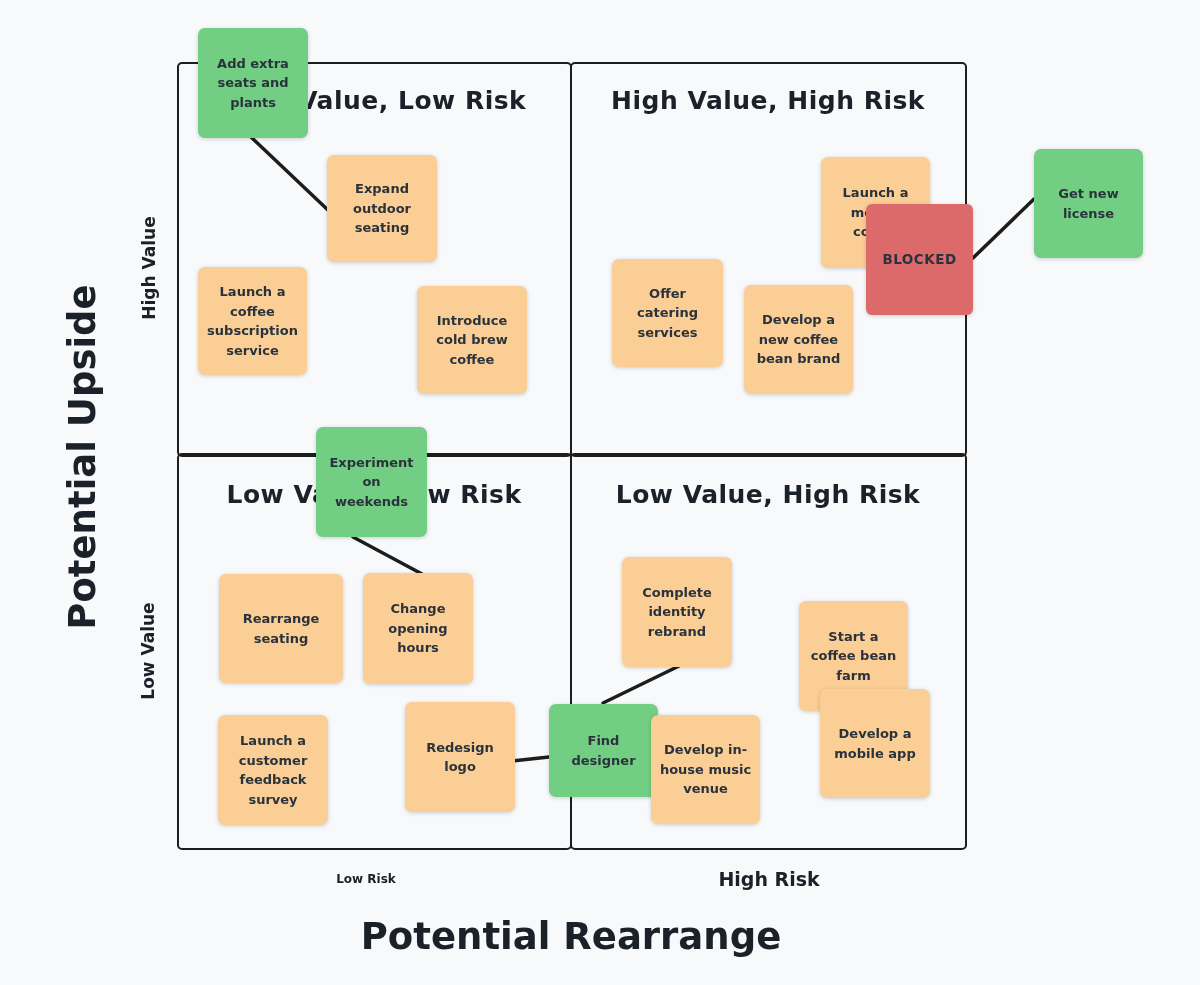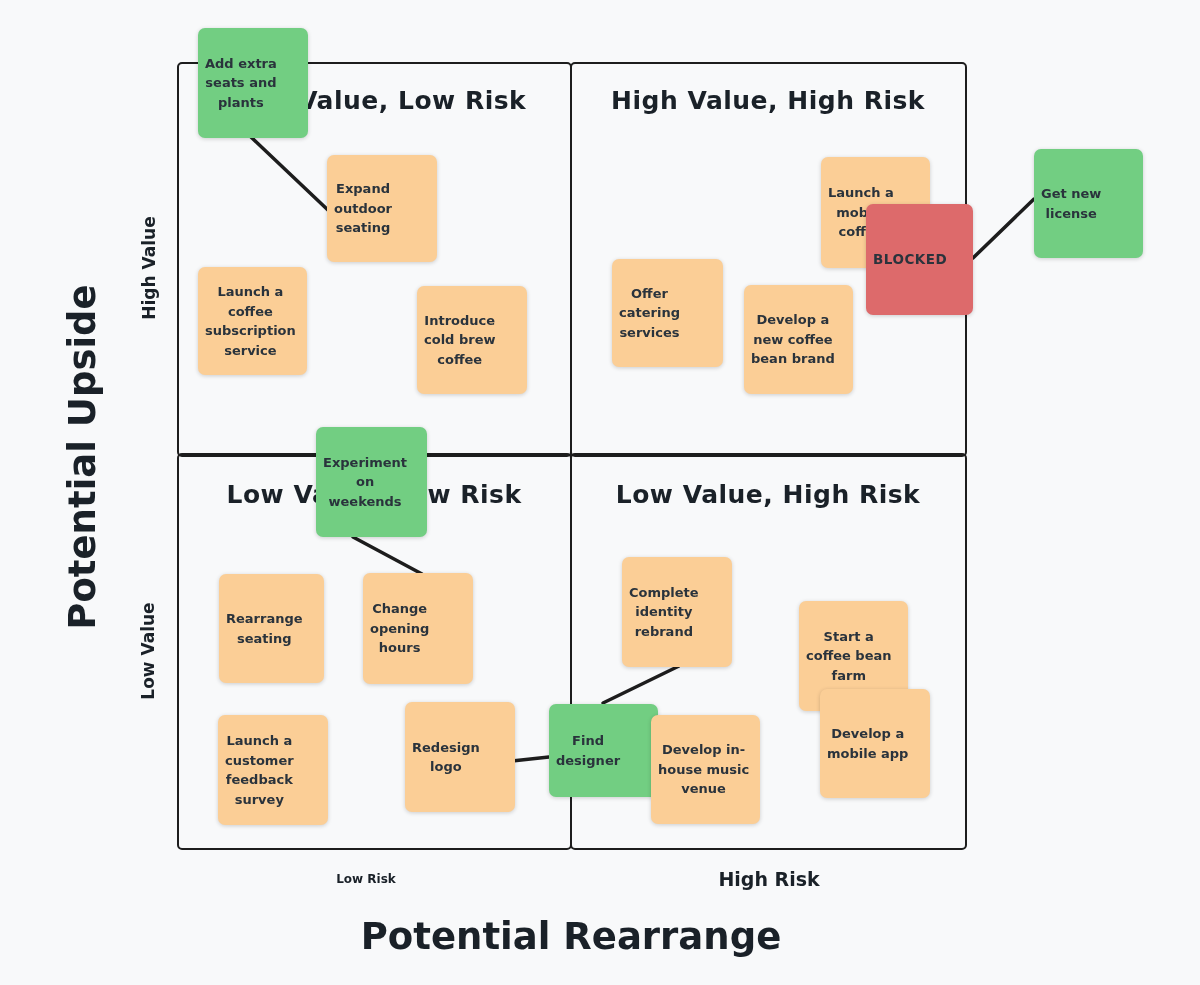--- a/index.html
+++ b/index.html
@@ -48,21 +48,21 @@
   .axis.x-title{left:571px;top:936px;font-size:37px;}
 
   
   #connectors{position:absolute;left:0;top:0;z-index:2;pointer-events:none;}
   #connectors line{stroke:var(--ink,#1d1d1d);stroke-width:3.5;stroke-linecap:round;}
 
   
   .note{
     position:absolute;
     border-radius:7px;
-    display:flex;align-items:center;justify-content:flex-start;
+    display:flex;align-items:center;justify-content:center;
     text-align:center;
     padding:22px 7px;box-sizing:border-box;
     font-size:13px;font-weight:700;line-height:1.5;
     color:var(--note_text,#2a333c);
     box-shadow:0 1px 4px rgba(0,0,0,0.18);
     z-index:3;
   }
   .note span{white-space:pre-line;}
   .note.orange{background:var(--orange,#fbce96);}
   .note.green{background:var(--green,#72ce82);}
@@ -118,21 +118,21 @@
       <div class="note orange" style="left: 417px; top: 286px; width: 110px; height: 108px; z-index: 3;">
         <span>Introduce
 cold brew
 coffee</span>
       </div>
       <div class="note orange" style="left: 821px; top: 157px; width: 109px; height: 111px; z-index: 3;">
         <span>Launch a
 mobile
 coffee</span>
       </div>
-      <div class="note red" style="left: 866px; top: 204px; width: 107px; height: 111px; z-index: 4;">
+      <div class="note red" style="left: 866px; top: 204px; width: 107px; height: 111px; z-index: 4; border-radius: 6px;">
         <span>BLOCKED</span>
       </div>
       <div class="note green" style="left: 1034px; top: 149px; width: 109px; height: 109px; z-index: 4;">
         <span>Get new
 license</span>
       </div>
       <div class="note orange" style="left: 612px; top: 259px; width: 111px; height: 108px; z-index: 3;">
         <span>Offer
 catering
 services</span>
@@ -140,21 +140,21 @@
       <div class="note orange" style="left: 744px; top: 285px; width: 109px; height: 109px; z-index: 3;">
         <span>Develop a
 new coffee
 bean brand</span>
       </div>
       <div class="note green" style="left: 298px; top: 427px; width: 111px; height: 110px; z-index: 4; margin-left: 18px;">
         <span>Experiment
 on
 weekends</span>
       </div>
-      <div class="note orange" style="left: 219px; top: 574px; width: 105px; height: 109px; z-index: 3;">
+      <div class="note orange" style="left: 219px; top: 574px; width: 124px; height: 109px; z-index: 3;">
         <span>Rearrange
 seating</span>
       </div>
       <div class="note orange" style="left: 363px; top: 573px; width: 110px; height: 111px; z-index: 3;">
         <span>Change
 opening
 hours</span>
       </div>
       <div class="note orange" style="left: 218px; top: 715px; width: 110px; height: 110px; z-index: 3;">
         <span>Launch a

